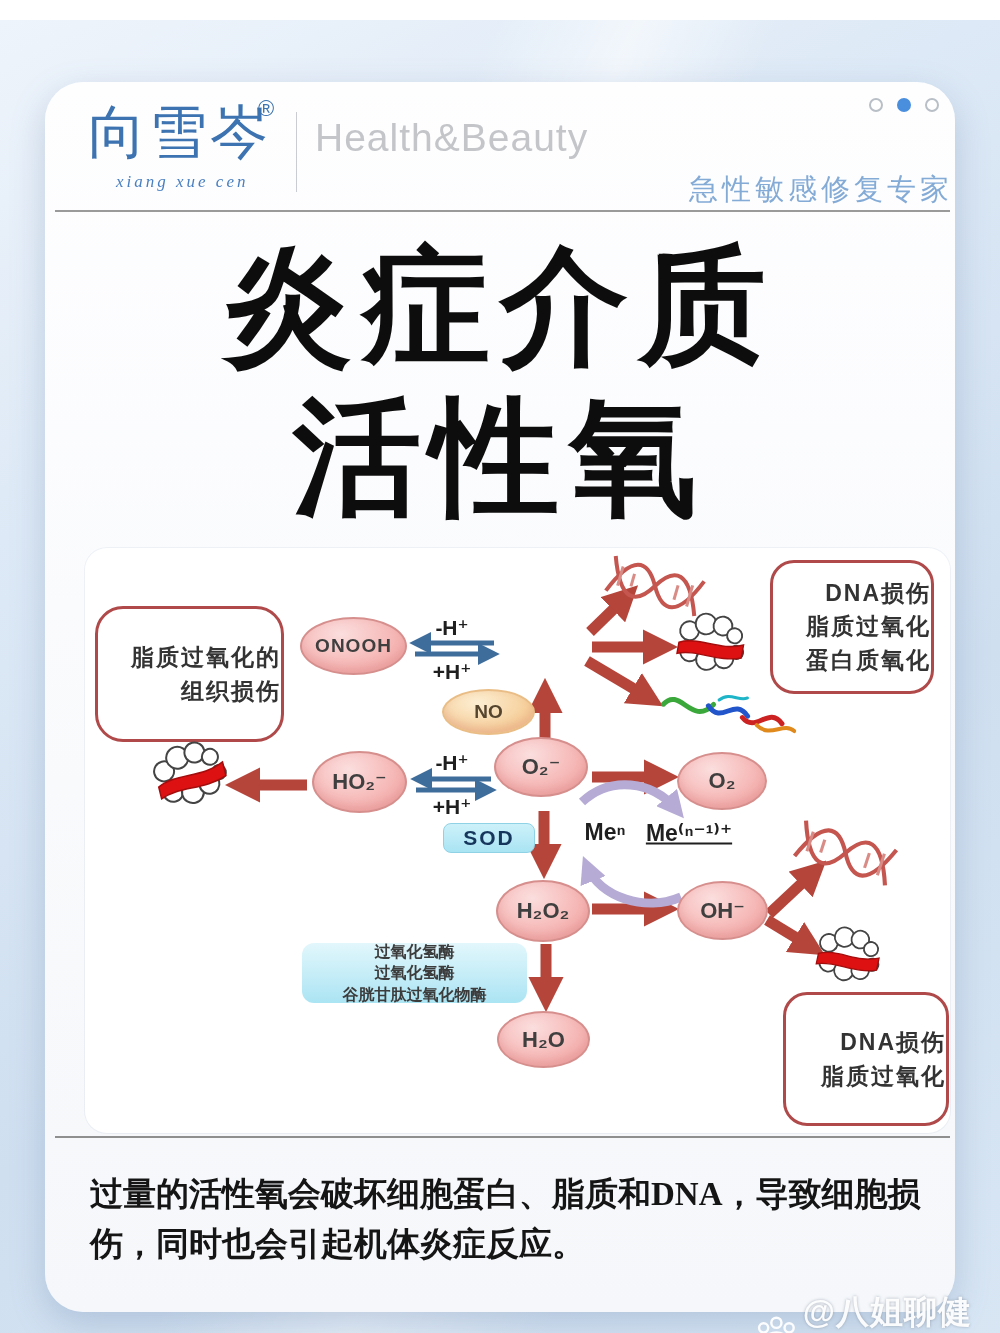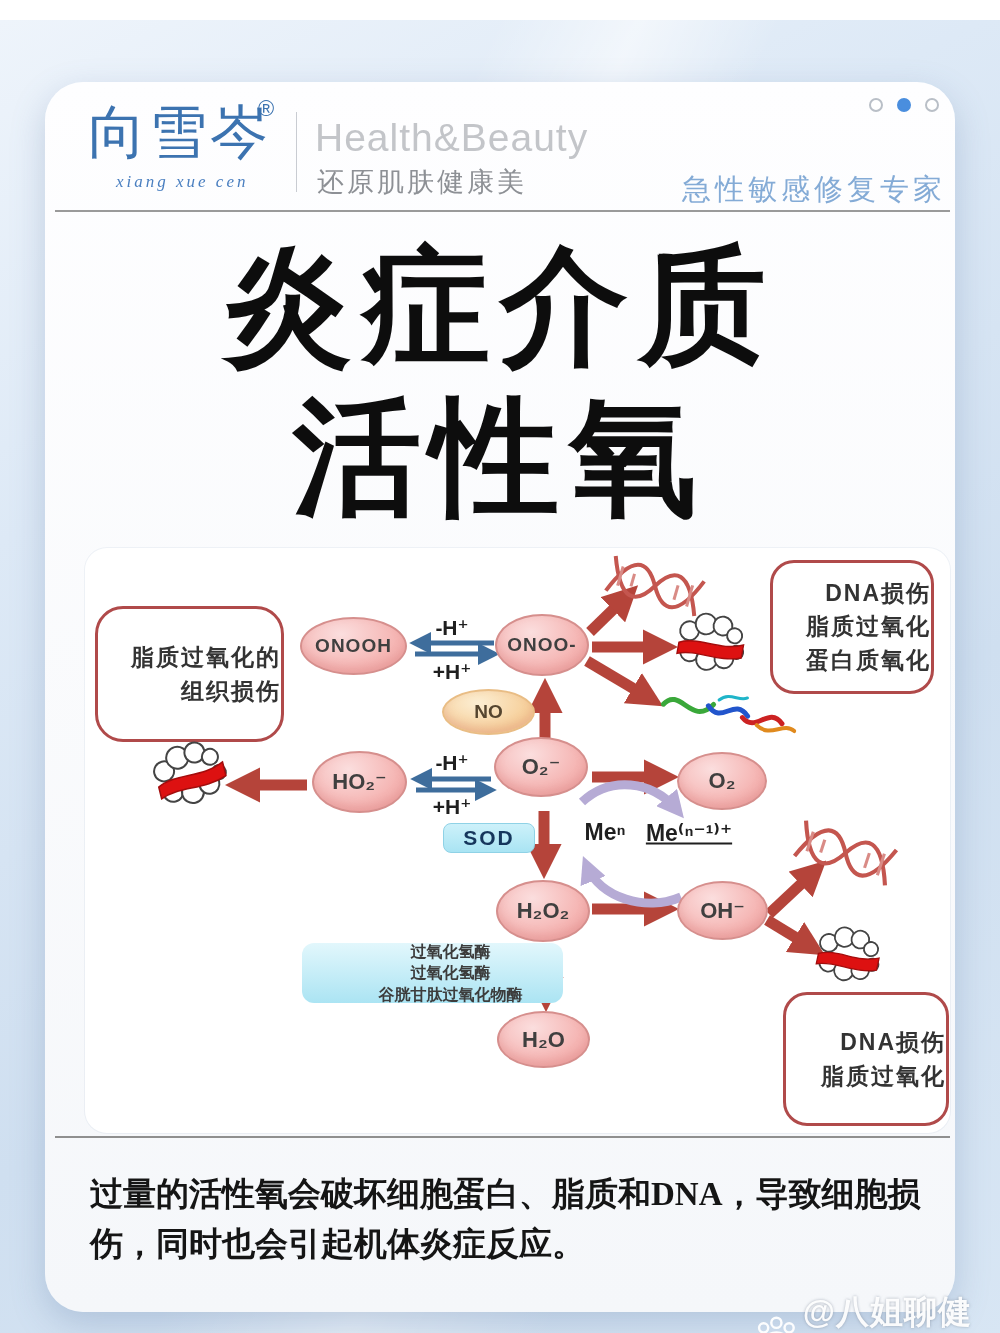--- a/index.html
+++ b/index.html
@@ -25,21 +25,21 @@
     font-size:58px;color:var(--brand-blue);letter-spacing:3px;}
   .brand-reg{position:absolute;left:258px;top:76px;font-size:22px;color:var(--brand-blue);}
   .brand-script{position:absolute;left:116px;top:152px;font-family:"Liberation Serif","DejaVu Serif",serif;
     font-style:italic;font-size:17px;color:#4a7fc0;letter-spacing:3px;}
   .vdiv{position:absolute;left:296px;top:92px;width:1px;height:80px;background:#c9ccd2;}
   .brand-en{position:absolute;left:315px;top:96px;font-size:39px;color:#c3c5c9;letter-spacing:1px;}
   .brand-sub{position:absolute;left:317px;top:144px;font-size:27px;color:#8d9095;letter-spacing:3px;}
   .dots{position:absolute;left:869px;top:78px;display:flex;gap:14px;}
   .dot{width:14px;height:14px;border-radius:50%;background:#fff;border:2px solid #b9bfc7;box-sizing:border-box;}
   .dot.active{background:var(--dot-active);border-color:var(--dot-active);}
-  .tagline{position:absolute;right:54px;top:150px;font-size:29px;color:var(--tagline-blue);letter-spacing:4px;}
+  .tagline{position:absolute;right:47px;top:150px;font-size:29px;color:var(--tagline-blue);letter-spacing:4px;}
   .hline{position:absolute;left:55px;top:190px;width:895px;height:2px;background:#9a9a9a;}
 
   
   .title{position:absolute;left:0;width:1000px;top:212px;text-align:center;
     font-family:"Liberation Serif","DejaVu Serif",serif;font-weight:900;color:var(--title-black);
     font-size:128px;line-height:1.18;letter-spacing:10px;}
 
   
   .panel{position:absolute;left:85px;top:528px;width:865px;height:585px;border-radius:22px;
     background:#ffffff;box-shadow:0 0 0 1px rgba(150,170,195,.12);}
@@ -66,21 +66,21 @@
   .b-left{left:10px;top:58px;width:163px;height:130px;padding-left:20px;}
   .b-tr{left:685px;top:12px;width:158px;height:128px;border-radius:24px;line-height:1.45;}
   .b-br{left:698px;top:444px;width:160px;height:128px;border-radius:24px;}
 
   .sodbox{position:absolute;left:358px;top:275px;width:92px;height:30px;border-radius:8px;
     background:linear-gradient(#cdf1fa,#a9e4f3);border:1px solid #8fd2e6;box-sizing:border-box;
     display:flex;align-items:center;justify-content:center;font-size:21px;font-weight:700;
     color:#16365c;letter-spacing:2px;}
   .enzbox{position:absolute;left:217px;top:395px;width:225px;height:60px;border-radius:12px;
     background:linear-gradient(#e2f7fc,#abe4f3);display:flex;flex-direction:column;justify-content:center;
-    text-align:center;font-size:16px;font-weight:600;color:#3c3c3c;line-height:1.35;padding-left:36px;}
+    text-align:center;font-size:16px;font-weight:600;color:#3c3c3c;line-height:1.35;}
 
   .hlbl{position:absolute;transform:translate(-50%,-50%);font-weight:700;font-size:21px;color:#1f1f1f;}
   .l-h1m{left:367px;top:80px;}  .l-h1p{left:367px;top:124px;}
   .l-h2m{left:367px;top:215px;} .l-h2p{left:367px;top:259px;}
   .l-men{left:520px;top:284px;font-size:23px;} .l-men1{left:604px;top:285px;font-size:23px;text-decoration:underline;}
 
   .icon{position:absolute;}
   .i-prot-left{left:66px;top:192px;transform:rotate(-14deg);}
   .i-dna-top{left:520px;top:8px;transform:rotate(16deg);}
   .i-prot-mid{left:588px;top:64px;transform:rotate(10deg);}
@@ -105,21 +105,20 @@
   <div class="streak streak1"></div>
   <div class="streak streak2"></div>
 
   <div class="card"></div>
 
   <div class="brand-cn">向雪岑</div>
   <div class="brand-reg">®</div>
   <div class="brand-script">xiang xue cen</div>
   <div class="vdiv"></div>
   <div class="brand-en">Health&amp;Beauty</div>
-  <div class="brand-sub">还原肌肤健康美</div>
   <div class="dots">
     <span class="dot"></span>
     <span class="dot active"></span>
     <span class="dot"></span>
   </div>
   <div class="tagline">急性敏感修复专家</div>
   <div class="hline"></div>
 
   <div class="title">
     <div>炎症介质</div>
@@ -182,21 +181,20 @@
       <div>脂质过氧化</div>
     </div>
     <div class="sodbox">SOD</div>
     <div class="enzbox">
       <div>过氧化氢酶</div>
       <div>过氧化氢酶</div>
       <div>谷胱甘肽过氧化物酶</div>
     </div>
 
     <div class="node n-onooh">ONOOH</div>
-    <div class="node n-onoo">ONOO-</div>
     <div class="node orange n-no">NO</div>
     <div class="node n-ho2">HO₂⁻</div>
     <div class="node n-o2m">O₂⁻</div>
     <div class="node n-o2">O₂</div>
     <div class="node n-h2o2">H₂O₂</div>
     <div class="node n-oh">OH⁻</div>
     <div class="node n-h2o">H₂O</div>
 
     <div class="hlbl l-h1m">-H⁺</div>
     <div class="hlbl l-h1p">+H⁺</div>

